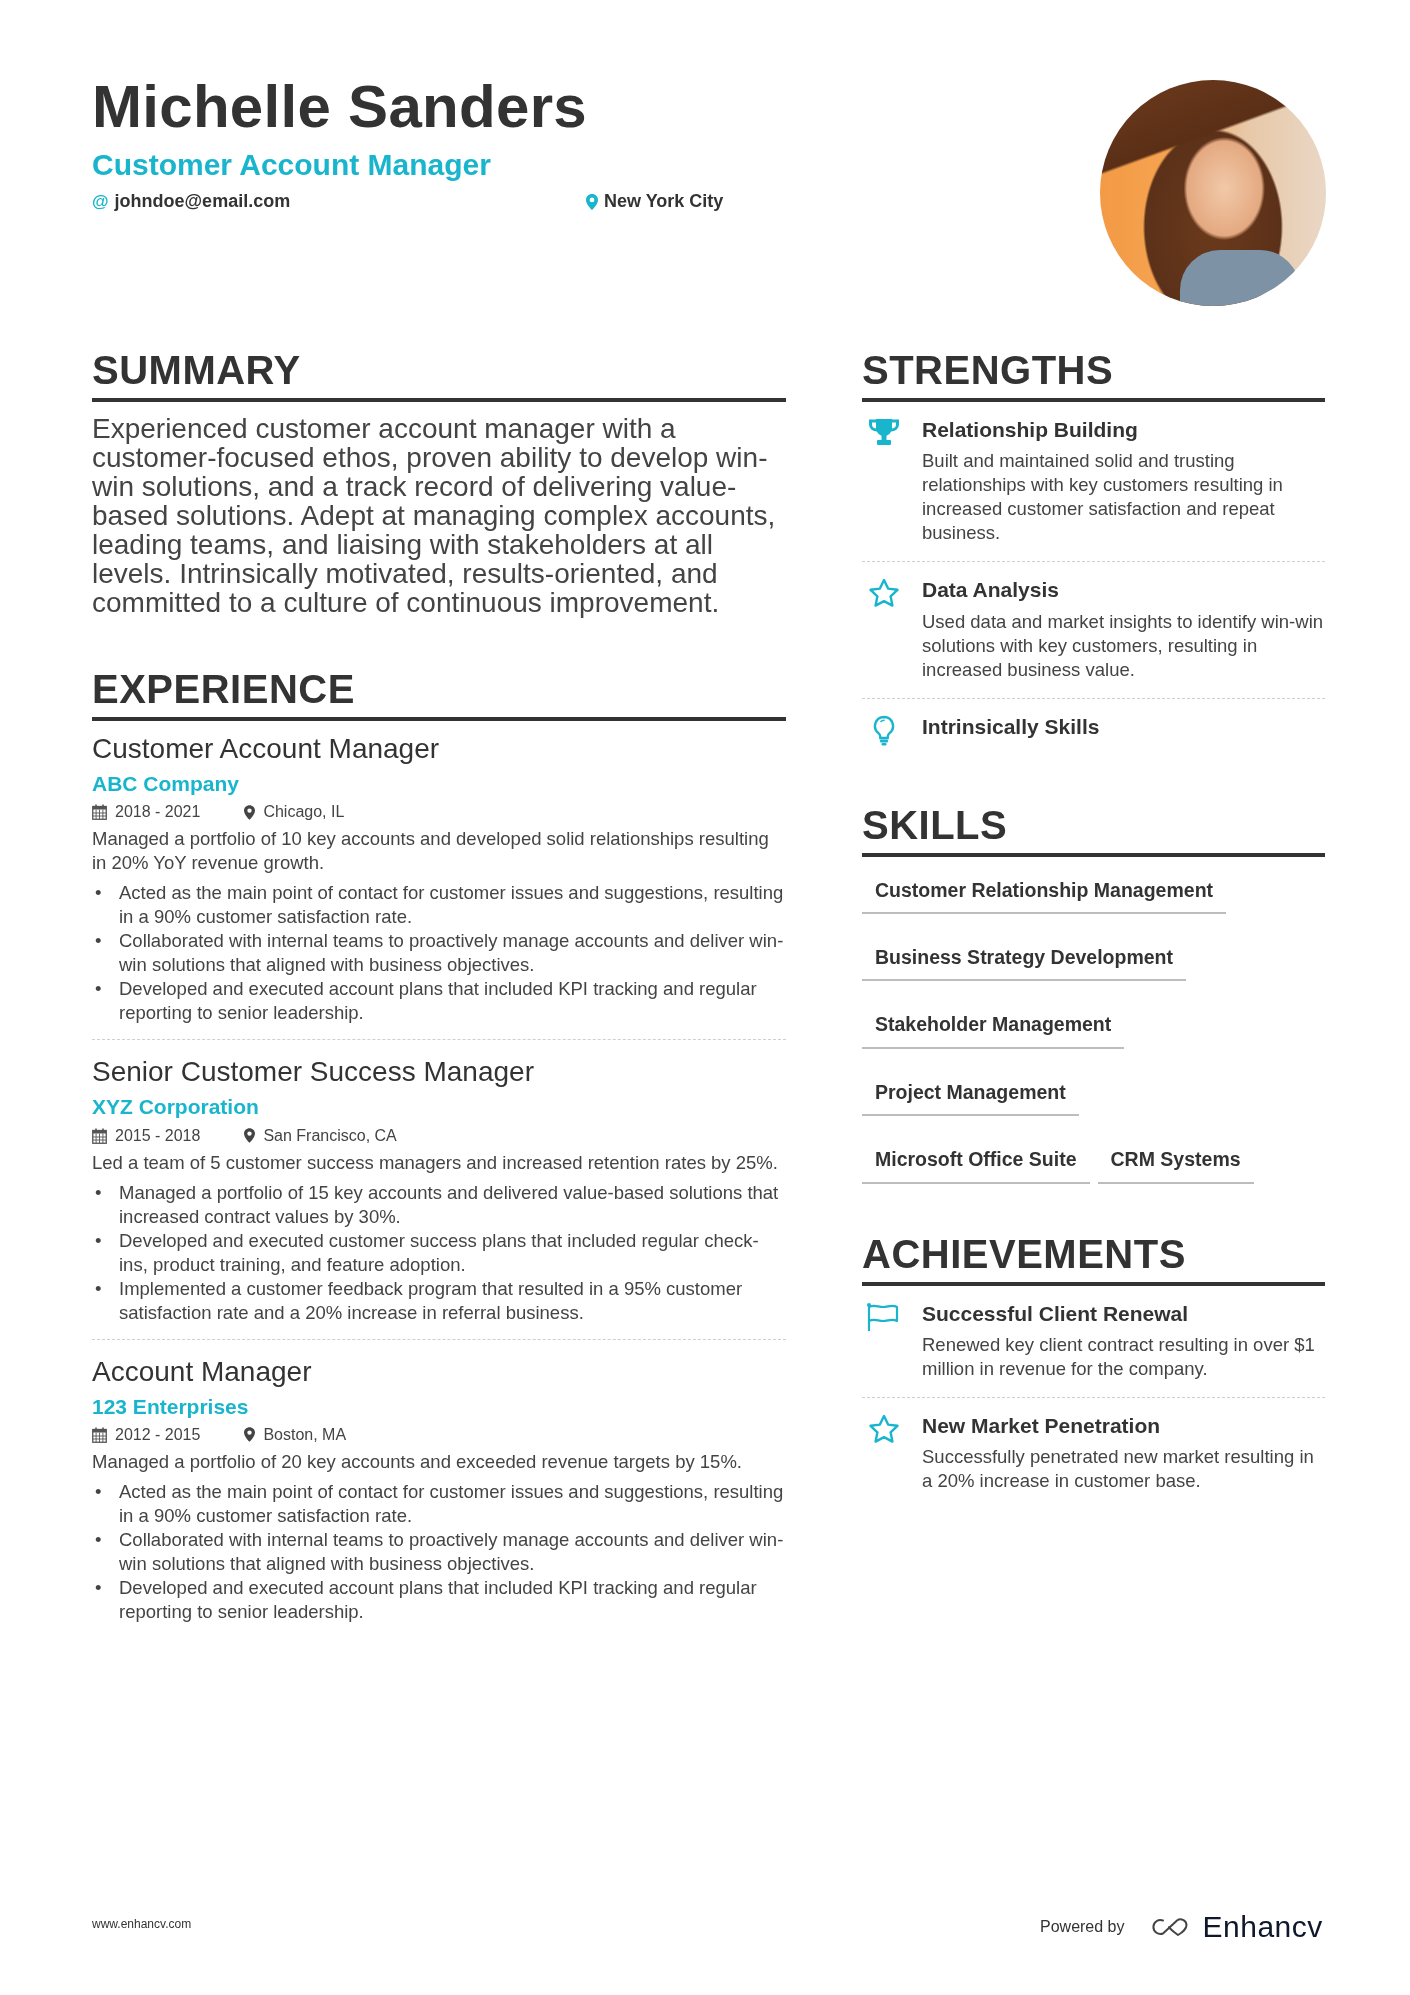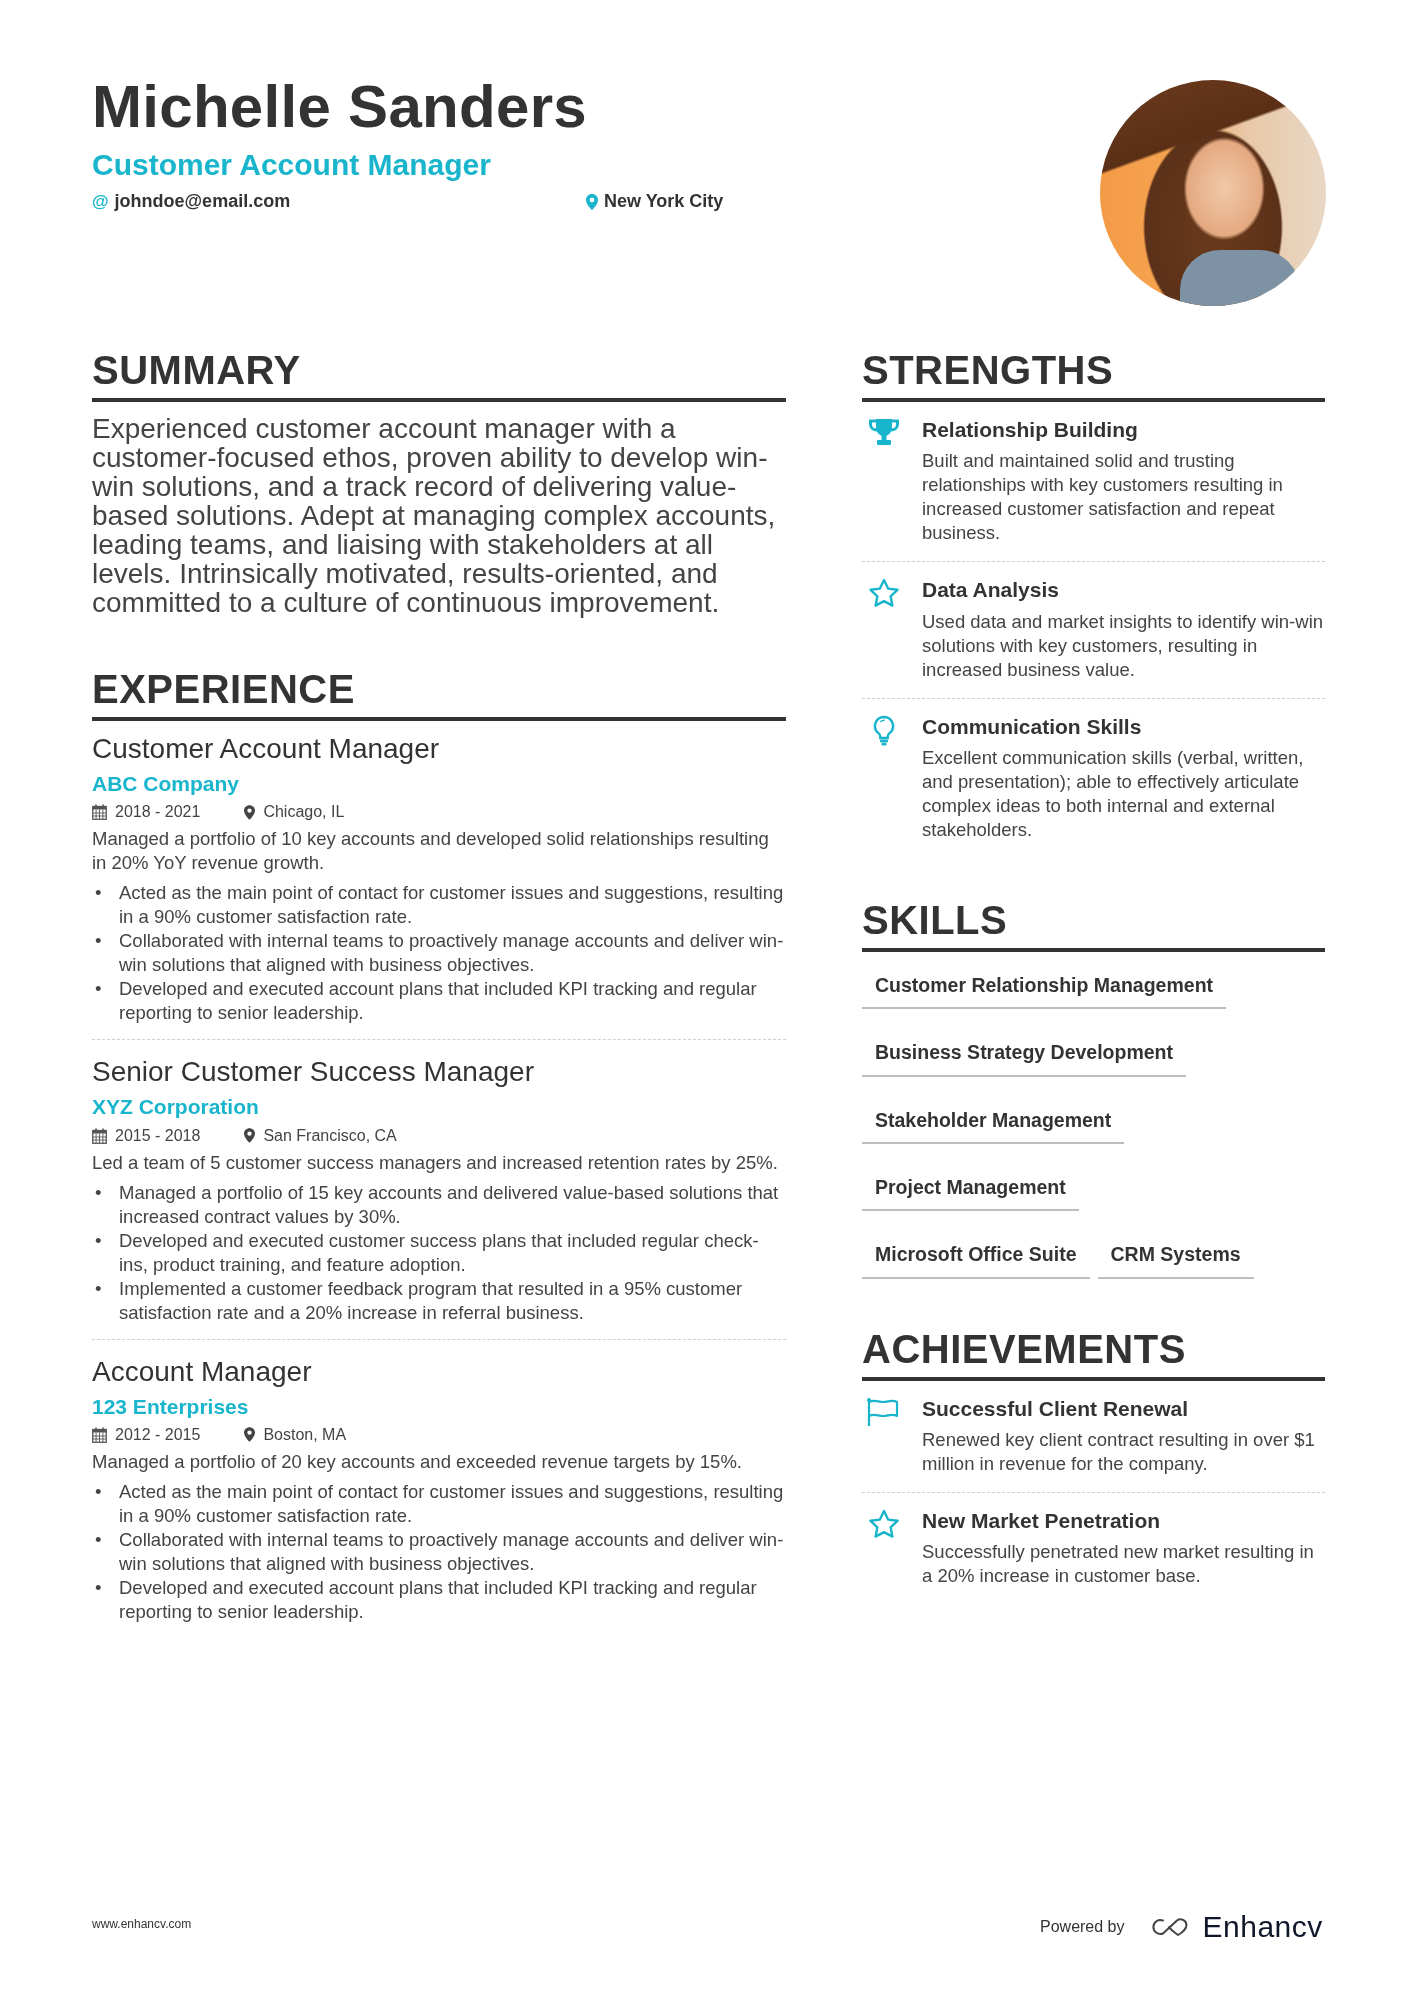--- a/index.html
+++ b/index.html
@@ -218,22 +218,21 @@
     <div class="strength">
       <div class="icon-wrap">
         <svg width="22" height="32" viewBox="0 0 22 32">
             <path d="M11 2a9 9 0 0 0-5.5 16.1c1.2 1 1.8 2.3 1.8 3.6V23h7.4v-1.3c0-1.3.6-2.6 1.8-3.6A9 9 0 0 0 11 2z" fill="none" stroke="#18b5cc" stroke-width="2.4"></path>
             <path d="M8 6.5a4.5 4.5 0 0 1 3-1.3" stroke="#18b5cc" stroke-width="1.6" fill="none" stroke-linecap="round"></path>
             <rect x="7" y="24.5" width="8" height="3" rx="1" fill="#18b5cc"></rect>
             <rect x="8.5" y="28" width="5" height="2.5" rx="1" fill="#18b5cc"></rect>
           </svg>
       </div>
       <div>
-        <div class="strength-title">Communication Skills</div>
-        <p class="strength-desc">Excellent communication skills (verbal, written, and presentation); able to effectively articulate complex ideas to both internal and external stakeholders.</p>
+        <div class="strength-title">Intrinsically Skills</div>
       </div>
     </div>
   </div>
 
   <div class="section" style="margin-bottom:48px;">
     <div class="section-title">SKILLS</div>
     <div class="skills">
       <span class="skill">Customer Relationship Management</span>
       <span class="skill-row-break"></span>
       <span class="skill">Business Strategy Development</span>

